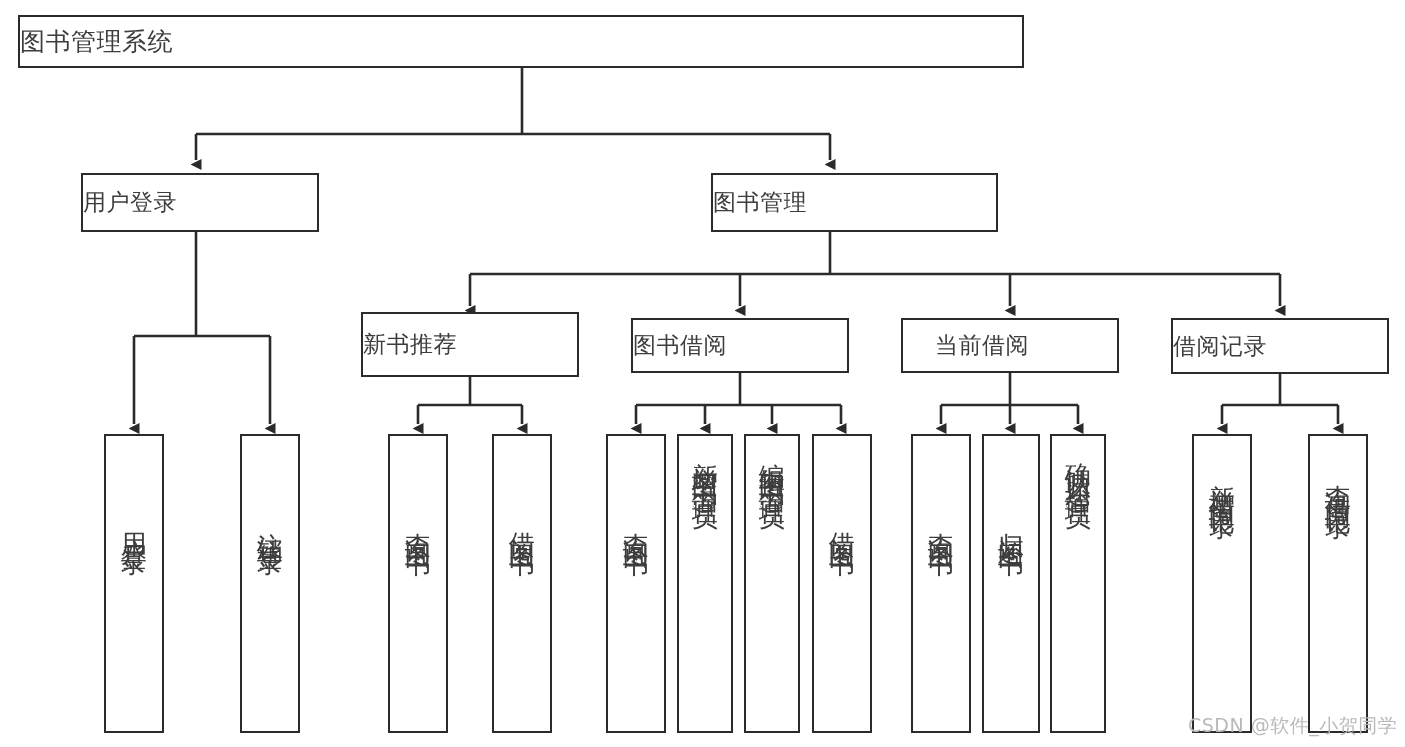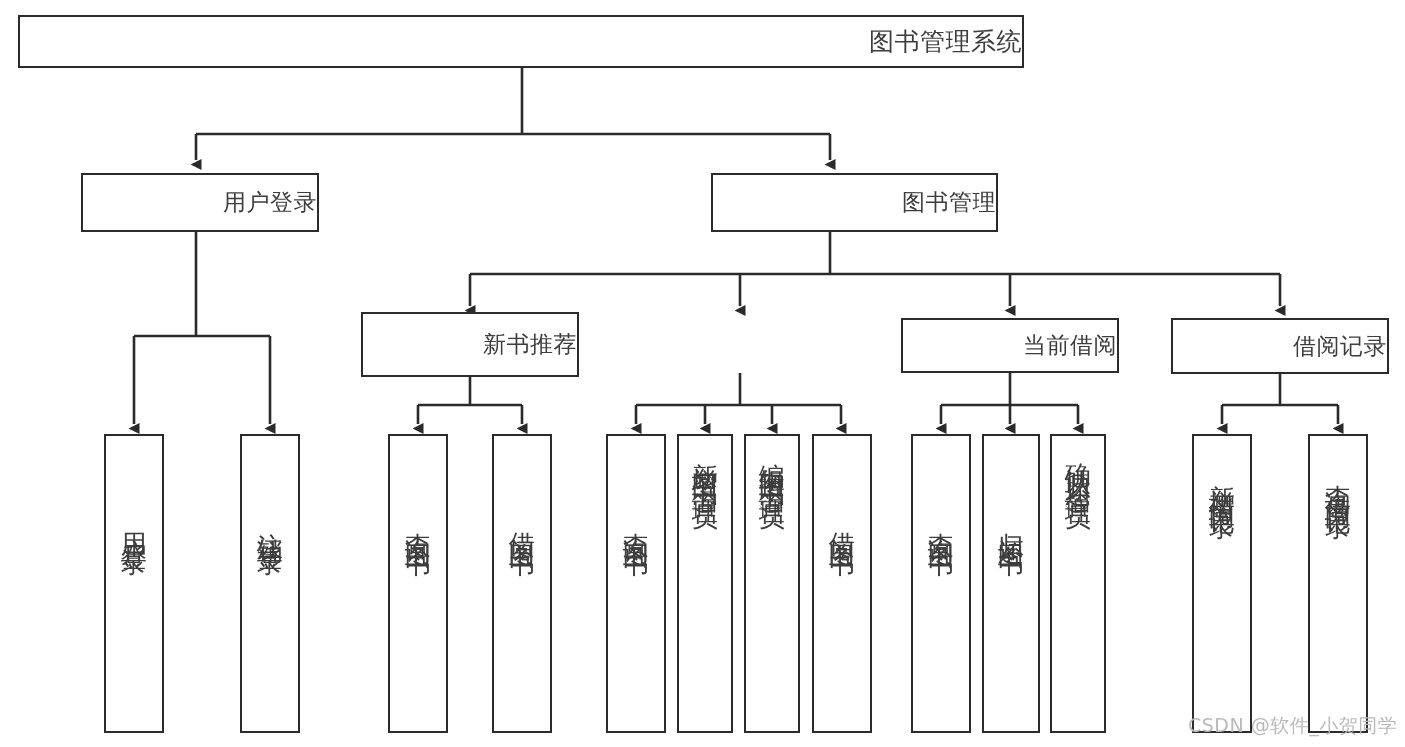--- a/index.html
+++ b/index.html
@@ -25,21 +25,21 @@
     height: 747px;
     pointer-events: none;
   }
   .node {
     position: absolute;
     box-sizing: border-box;
     background: #ffffff;
     border: 2px solid #2b2b2b;
     display: flex;
     align-items: center;
-    justify-content: flex-end;
+    justify-content: flex-start;
     color: #3a3a3a;
   }
   .node .lbl {
     color: #3d3d3d;
     line-height: 1.0;
     letter-spacing: 0.5px;
   }
   
   .node.root { }
   .node.root .lbl { font-size: 25px; }
@@ -130,20 +130,23 @@
   <div class="node h" style="left:81px; top:173px; width:238px; height:59px;">
     <span class="lbl">用户登录</span>
   </div>
   <div class="node h" style="left:711px; top:173px; width:287px; height:59px;">
     <span class="lbl">图书管理</span>
   </div>
 
   <div class="node h" style="left:361px; top:312px; width:218px; height:65px;">
     <span class="lbl">新书推荐</span>
   </div>
+  <div class="node h" style="left:631px; top:318px; width:218px; height:55px;">
+    <span class="lbl">图书借阅</span>
+  </div>
   <div class="node h" style="left:901px; top:318px; width:218px; height:55px;padding-left:32px;">
     <span class="lbl">当前借阅</span>
   </div>
   <div class="node h" style="left:1171px; top:318px; width:218px; height:56px;">
     <span class="lbl">借阅记录</span>
   </div>
 
   <div class="node leaf" style="left:104px; top:434px; width:60px; height:299px; padding-top:76px;">
     <span class="lbl">用户登录</span>
   </div>

